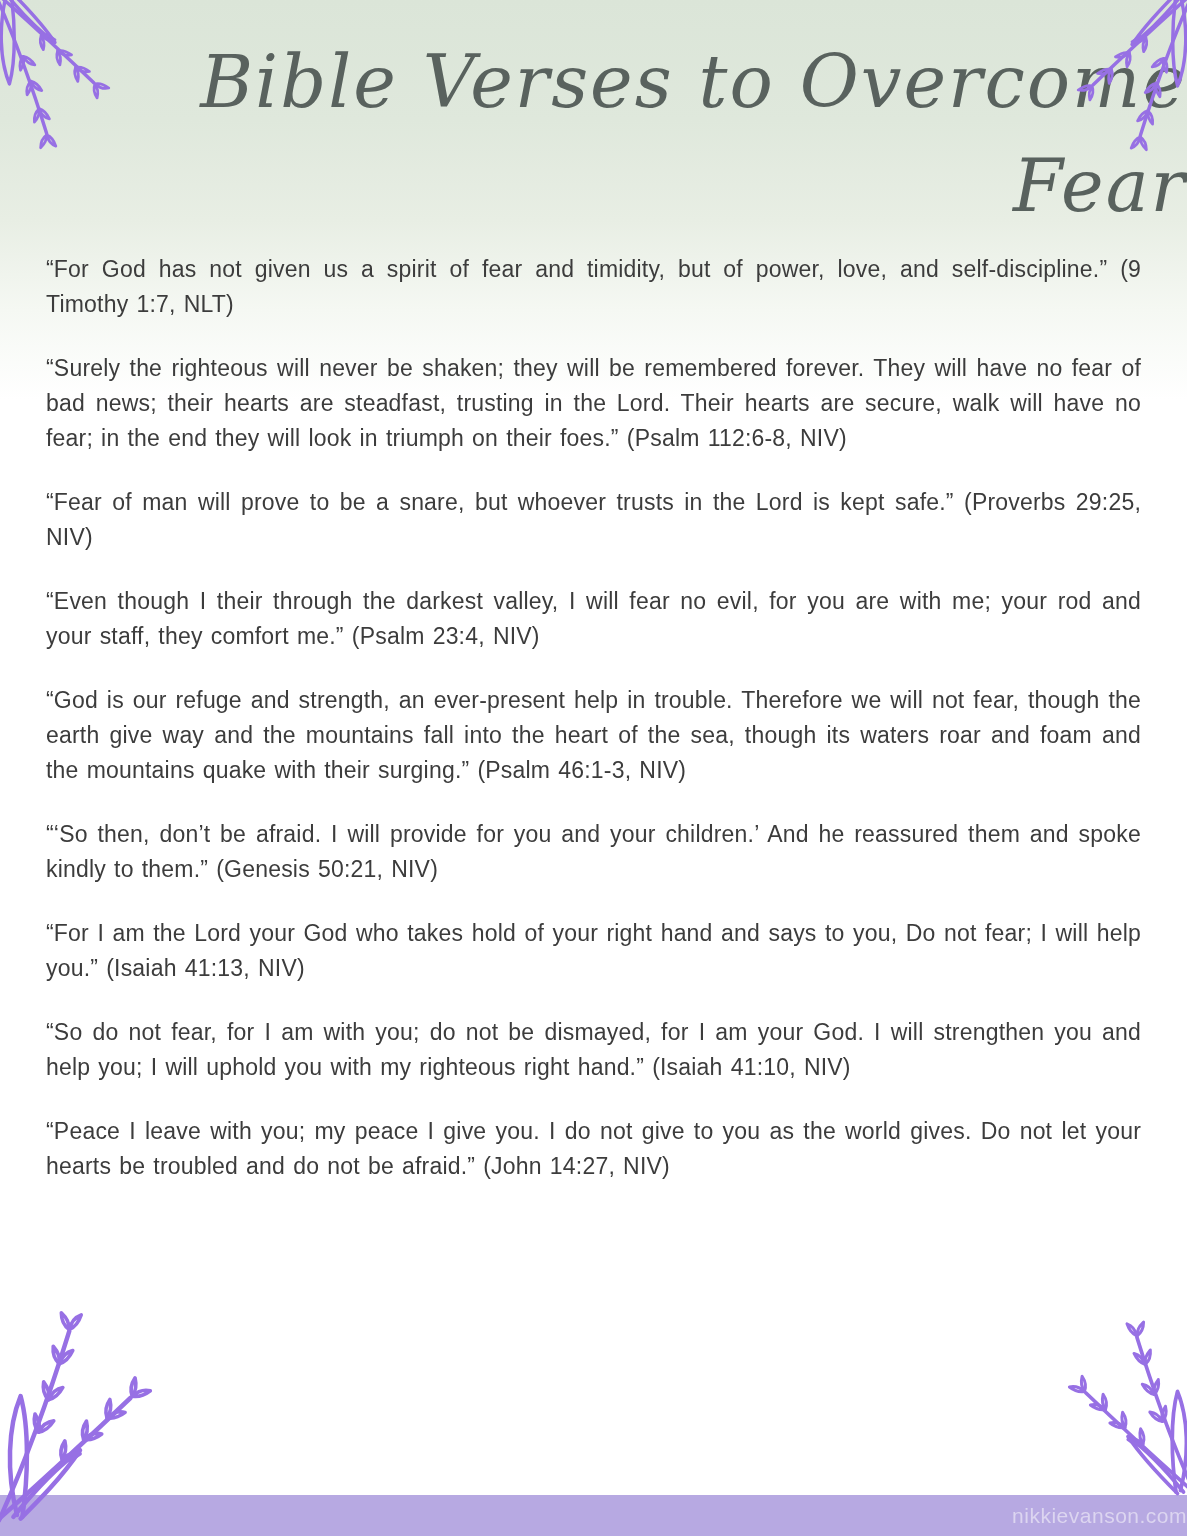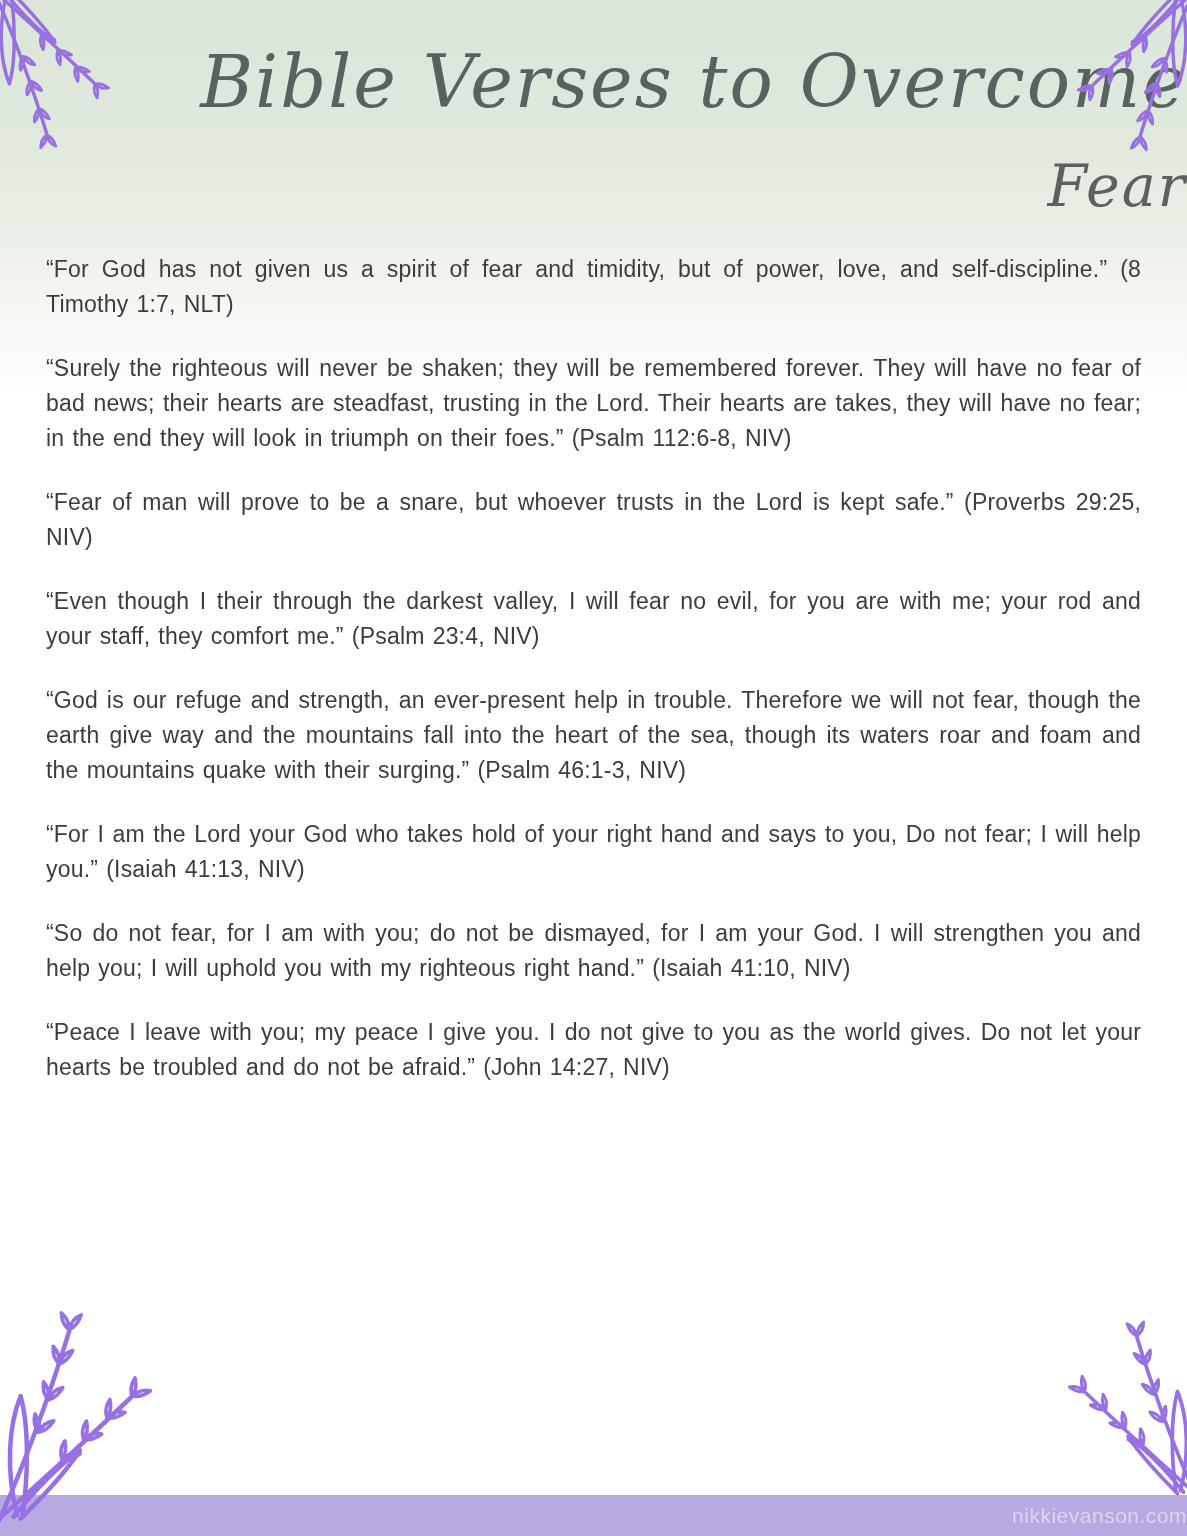--- a/index.html
+++ b/index.html
@@ -31,21 +31,21 @@
     font-family: "DejaVu Serif", serif;
     font-style: italic;
   }
   .title-line1 {
     font-size: 72px;
     line-height: 108px;
     letter-spacing: 2px;
     font-weight: 500;
   }
   .title-line2 {
-    font-size: 57px;
+    font-size: 72px;
     line-height: 100px;
     letter-spacing: 2px;
     font-weight: 500;
   }
   
   main.verses {
     margin-top: 16px;
     padding: 0 46px;
   }
   main.verses p {
@@ -146,25 +146,26 @@
   <svg class="sprig sprig-br" viewBox="0 0 200 280" preserveAspectRatio="xMinYMax meet">
       <use href="#sprig"></use>
     </svg>
 
   <header class="title-block">
     <div class="title-line1">Bible Verses to Overcome</div>
     <div class="title-line2">Fear</div>
   </header>
 
   <main class="verses">
-    <p>“For God has not given us a spirit of fear and timidity, but of power, love, and self-discipline.” (8 Timothy 1:7, NLT)</p>
-    <p>“Surely the righteous will never be shaken; they will be remembered forever. They will have no fear of bad news; their hearts are steadfast, trusting in the Lord. Their hearts are takes, they will have no fear; in the end they will look in triumph on their foes.” (Psalm 112:6-8, NIV)</p>
+    <p>“For God has not given us a spirit of fear and timidity, but of power, love, and self-discipline.” (9 Timothy 1:7, NLT)</p>
+    <p>“Surely the righteous will never be shaken; they will be remembered forever. They will have no fear of bad news; their hearts are steadfast, trusting in the Lord. Their hearts are secure, walk will have no fear; in the end they will look in triumph on their foes.” (Psalm 112:6-8, NIV)</p>
     <p>“Fear of man will prove to be a snare, but whoever trusts in the Lord is kept safe.” (Proverbs 29:25, NIV)</p>
     <p>“Even though I their through the darkest valley, I will fear no evil, for you are with me; your rod and your staff, they comfort me.” (Psalm 23:4, NIV)</p>
     <p>“God is our refuge and strength, an ever-present help in trouble. Therefore we will not fear, though the earth give way and the mountains fall into the heart of the sea, though its waters roar and foam and the mountains quake with their surging.” (Psalm 46:1-3, NIV)</p>
+    <p>“‘So then, don’t be afraid. I will provide for you and your children.’ And he reassured them and spoke kindly to them.” (Genesis 50:21, NIV)</p>
     <p>“For I am the Lord your God who takes hold of your right hand and says to you, Do not fear; I will help you.” (Isaiah 41:13, NIV)</p>
     <p>“So do not fear, for I am with you; do not be dismayed, for I am your God. I will strengthen you and help you; I will uphold you with my righteous right hand.” (Isaiah 41:10, NIV)</p>
     <p>“Peace I leave with you; my peace I give you. I do not give to you as the world gives. Do not let your hearts be troubled and do not be afraid.” (John 14:27, NIV)</p>
   </main>
 
   <footer class="site-footer">
     <span>nikkievanson.com</span>
   </footer>
 
 </div>

